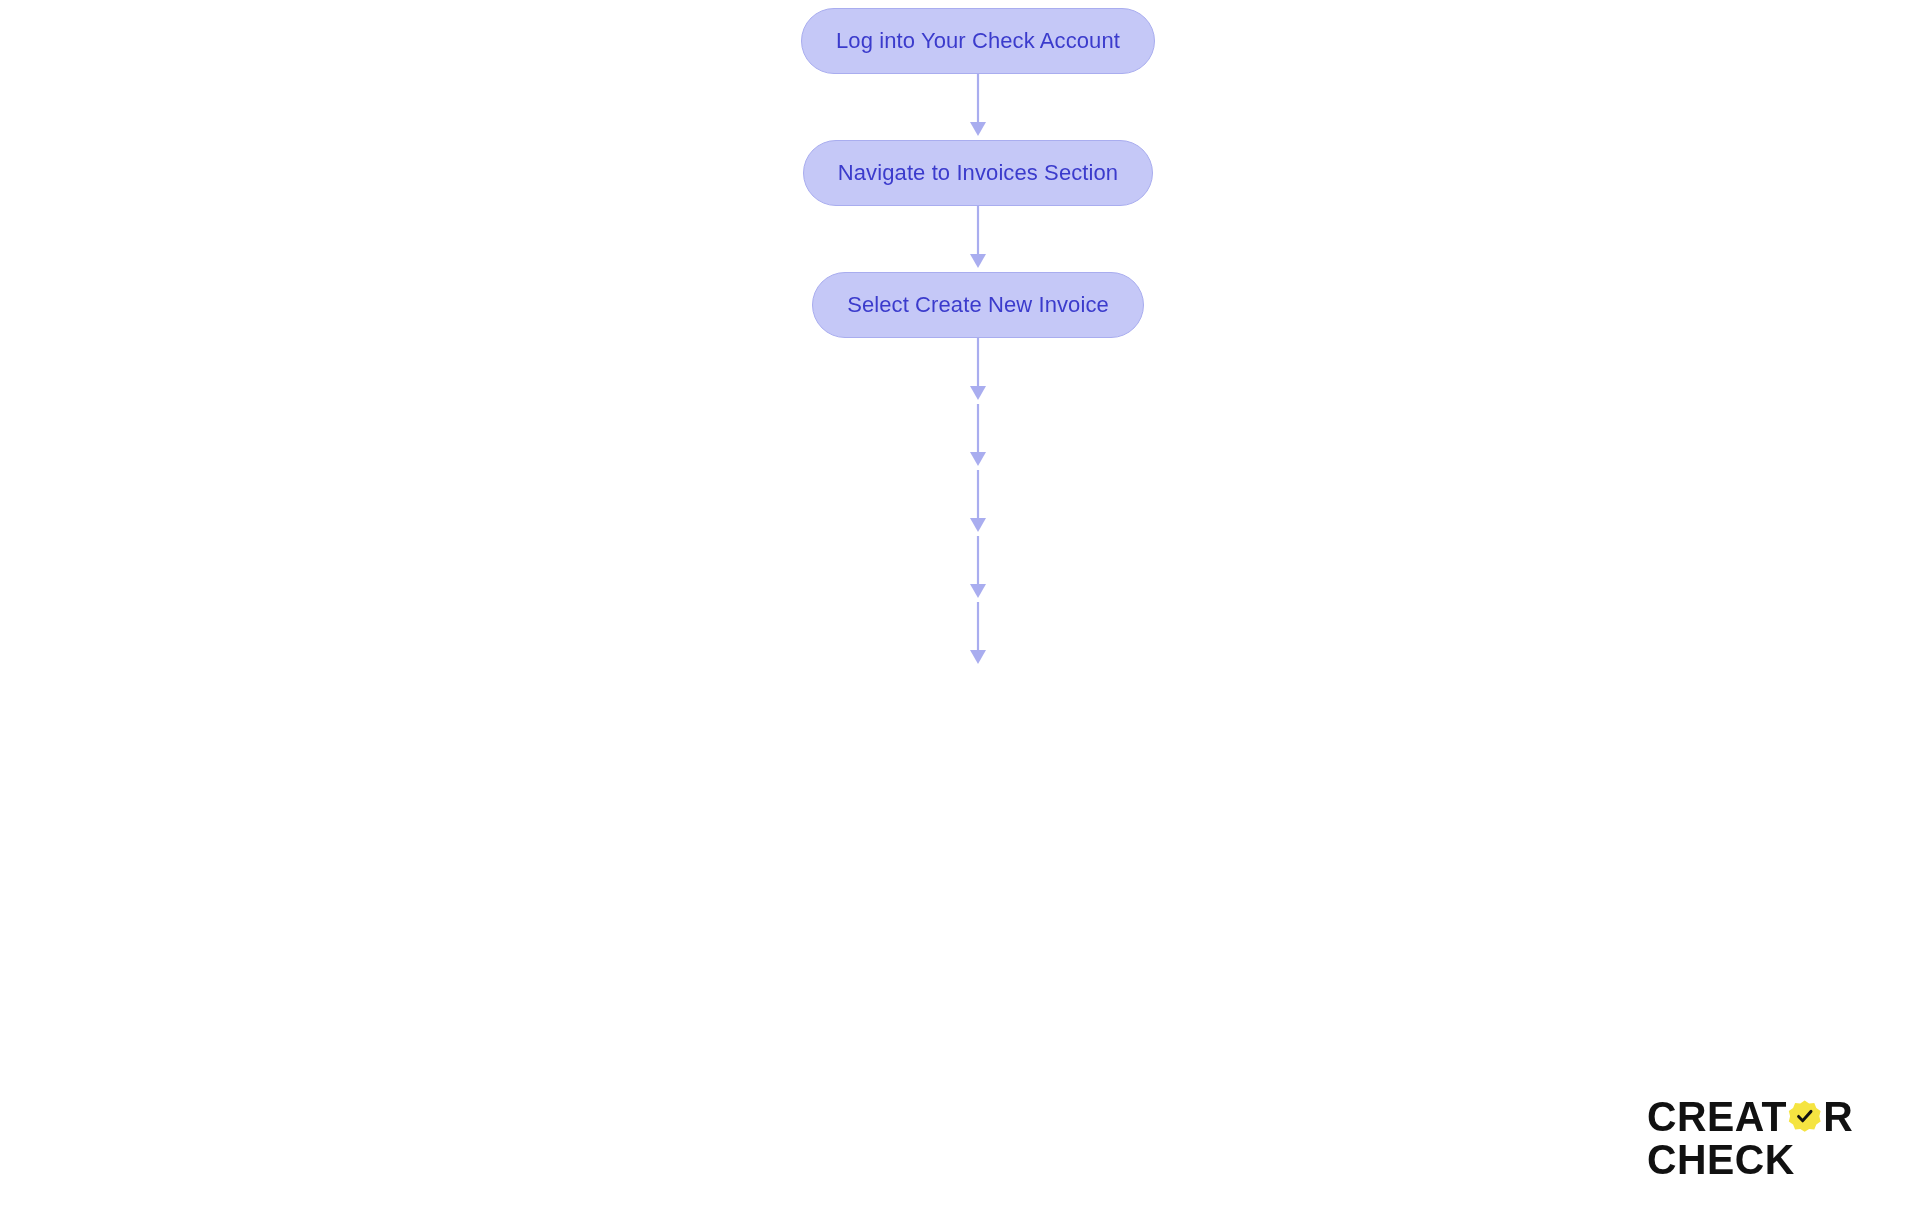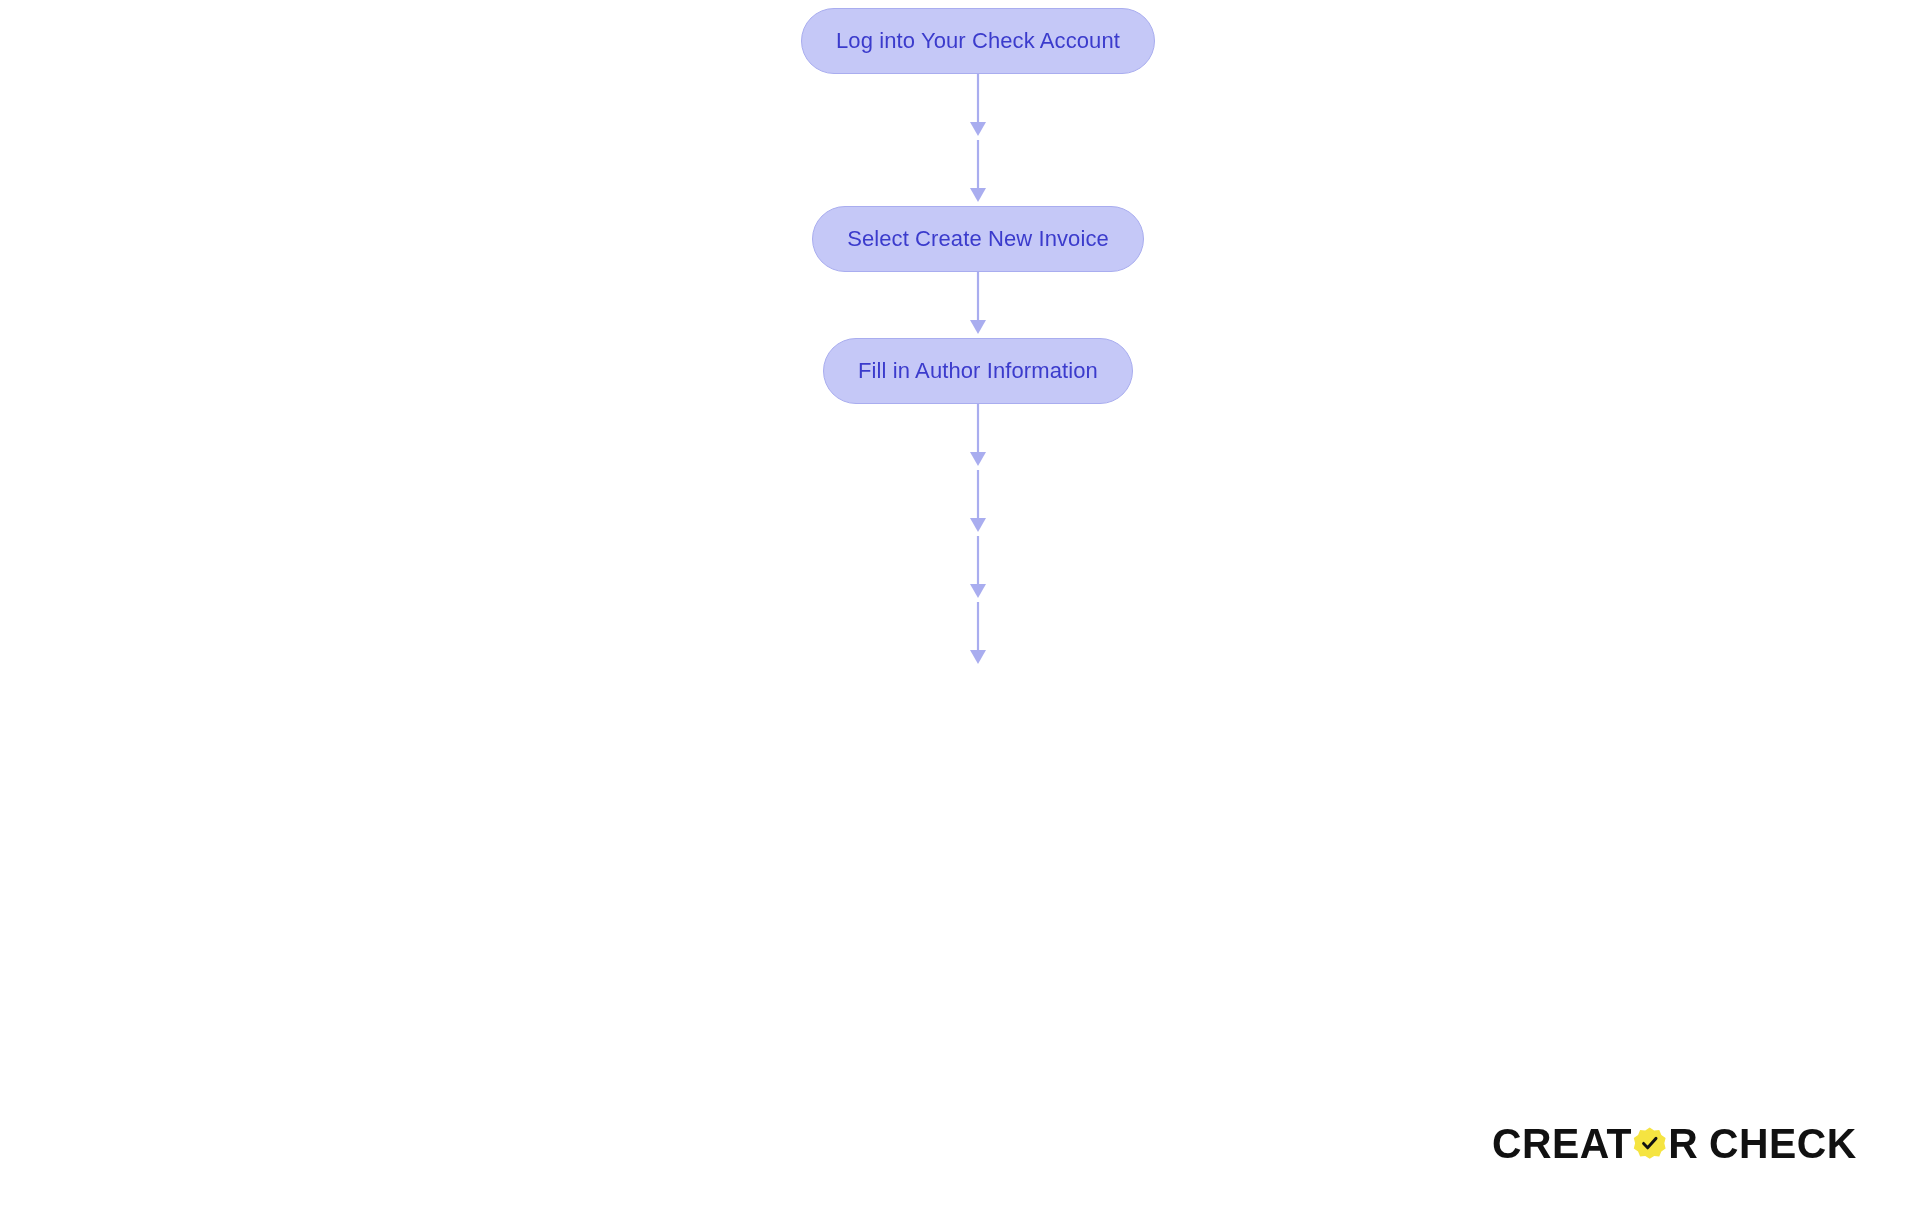--- a/index.html
+++ b/index.html
@@ -54,24 +54,24 @@
   .connector {
     width: 60px;
     height: 66px;
     display: block;
   }
 
   
   #brand-logo {
     position: absolute;
     right: 56px;
-    bottom: 52px;
+    bottom: 36px;
     display: flex;
-    flex-direction: row;
-    align-items: flex-end;
+    flex-direction: column;
+    align-items: flex-start;
     line-height: 0.93;
   }
   .logo-line {
     display: flex;
     align-items: center;
     font-family: "Liberation Sans", sans-serif;
     font-weight: bold;
     font-size: 43px;
     letter-spacing: 0.5px;
     color: #111111;
@@ -99,38 +99,38 @@
 
     <div class="node">
       <span>Log into Your Check Account</span>
     </div>
 
     <svg class="connector" viewBox="0 0 60 66">
       <line x1="30" y1="0" x2="30" y2="50" stroke="#a9adef" stroke-width="2.2"></line>
       <polygon points="22,48 38,48 30,62" fill="#a9adef"></polygon>
     </svg>
 
+    <div class="node">
+      <span>Navigate to Invoices Section</span>
+    </div>
 
     <svg class="connector" viewBox="0 0 60 66">
       <line x1="30" y1="0" x2="30" y2="50" stroke="#a9adef" stroke-width="2.2"></line>
       <polygon points="22,48 38,48 30,62" fill="#a9adef"></polygon>
     </svg>
 
     <div class="node">
       <span>Select Create New Invoice</span>
     </div>
 
     <svg class="connector" viewBox="0 0 60 66">
       <line x1="30" y1="0" x2="30" y2="50" stroke="#a9adef" stroke-width="2.2"></line>
       <polygon points="22,48 38,48 30,62" fill="#a9adef"></polygon>
     </svg>
 
-    <div class="node">
-      <span>Fill in Author Information</span>
-    </div>
 
     <svg class="connector" viewBox="0 0 60 66">
       <line x1="30" y1="0" x2="30" y2="50" stroke="#a9adef" stroke-width="2.2"></line>
       <polygon points="22,48 38,48 30,62" fill="#a9adef"></polygon>
     </svg>
 
 
     <svg class="connector" viewBox="0 0 60 66">
       <line x1="30" y1="0" x2="30" y2="50" stroke="#a9adef" stroke-width="2.2"></line>
       <polygon points="22,48 38,48 30,62" fill="#a9adef"></polygon>

